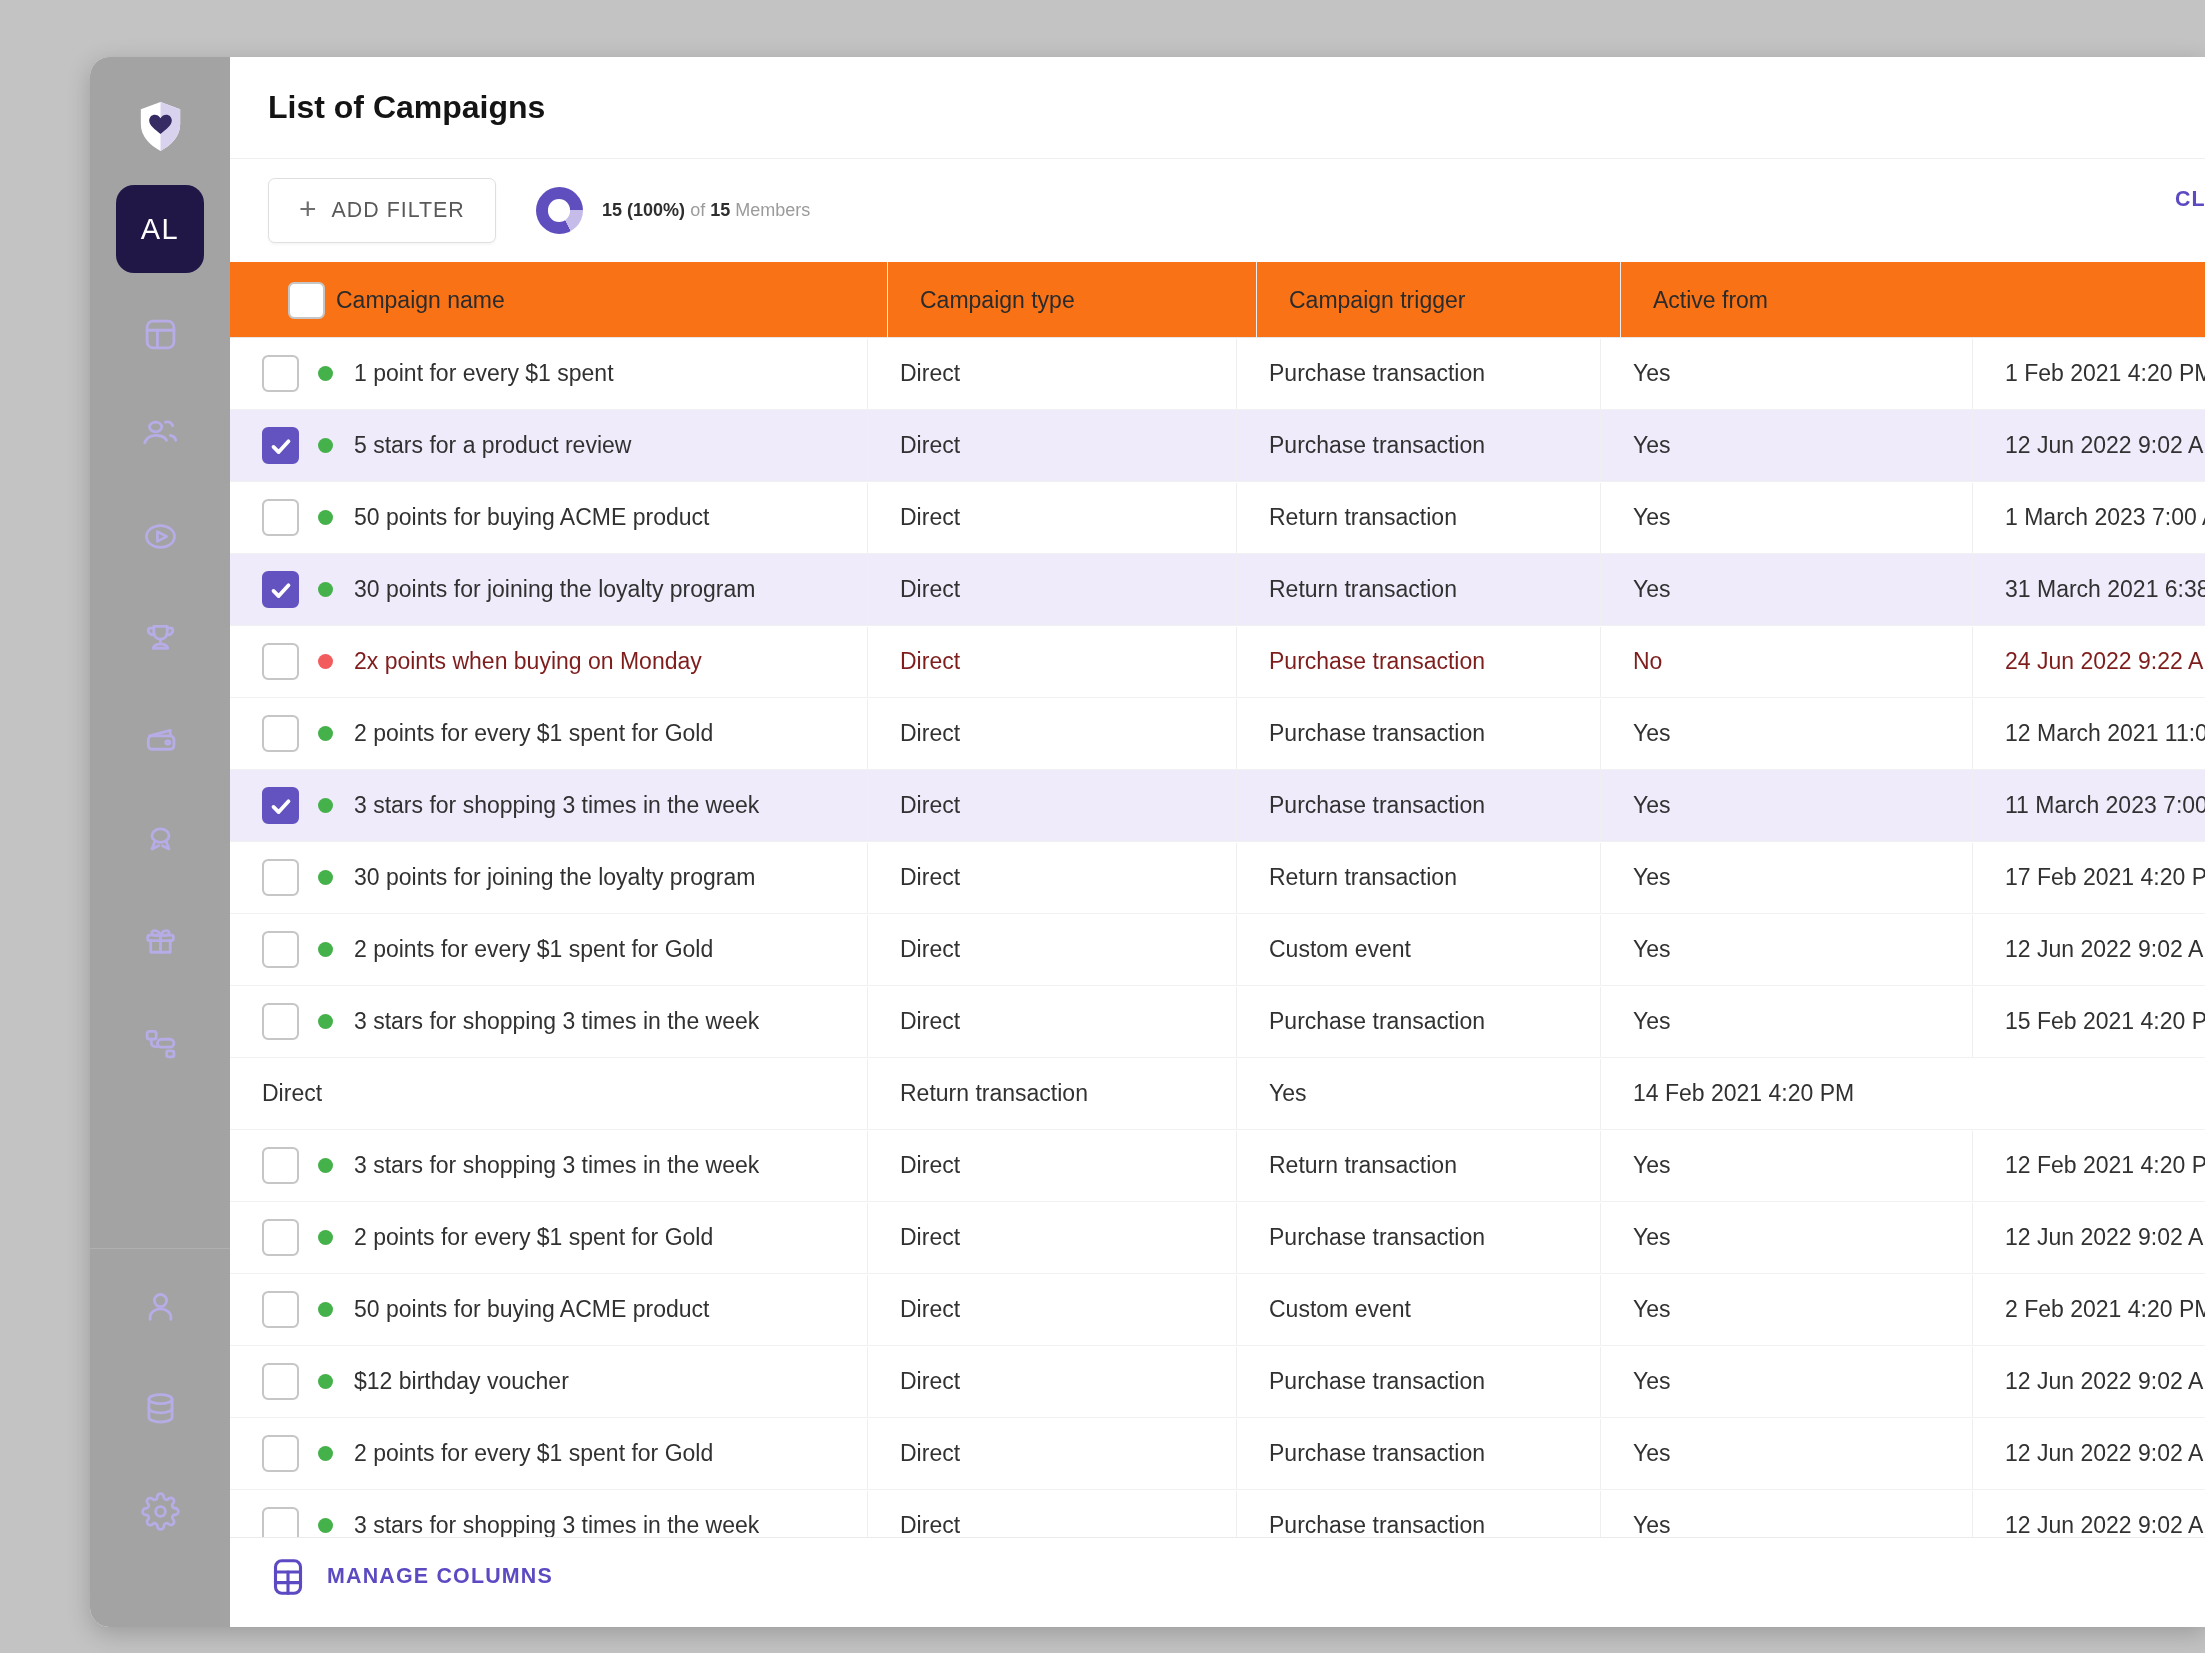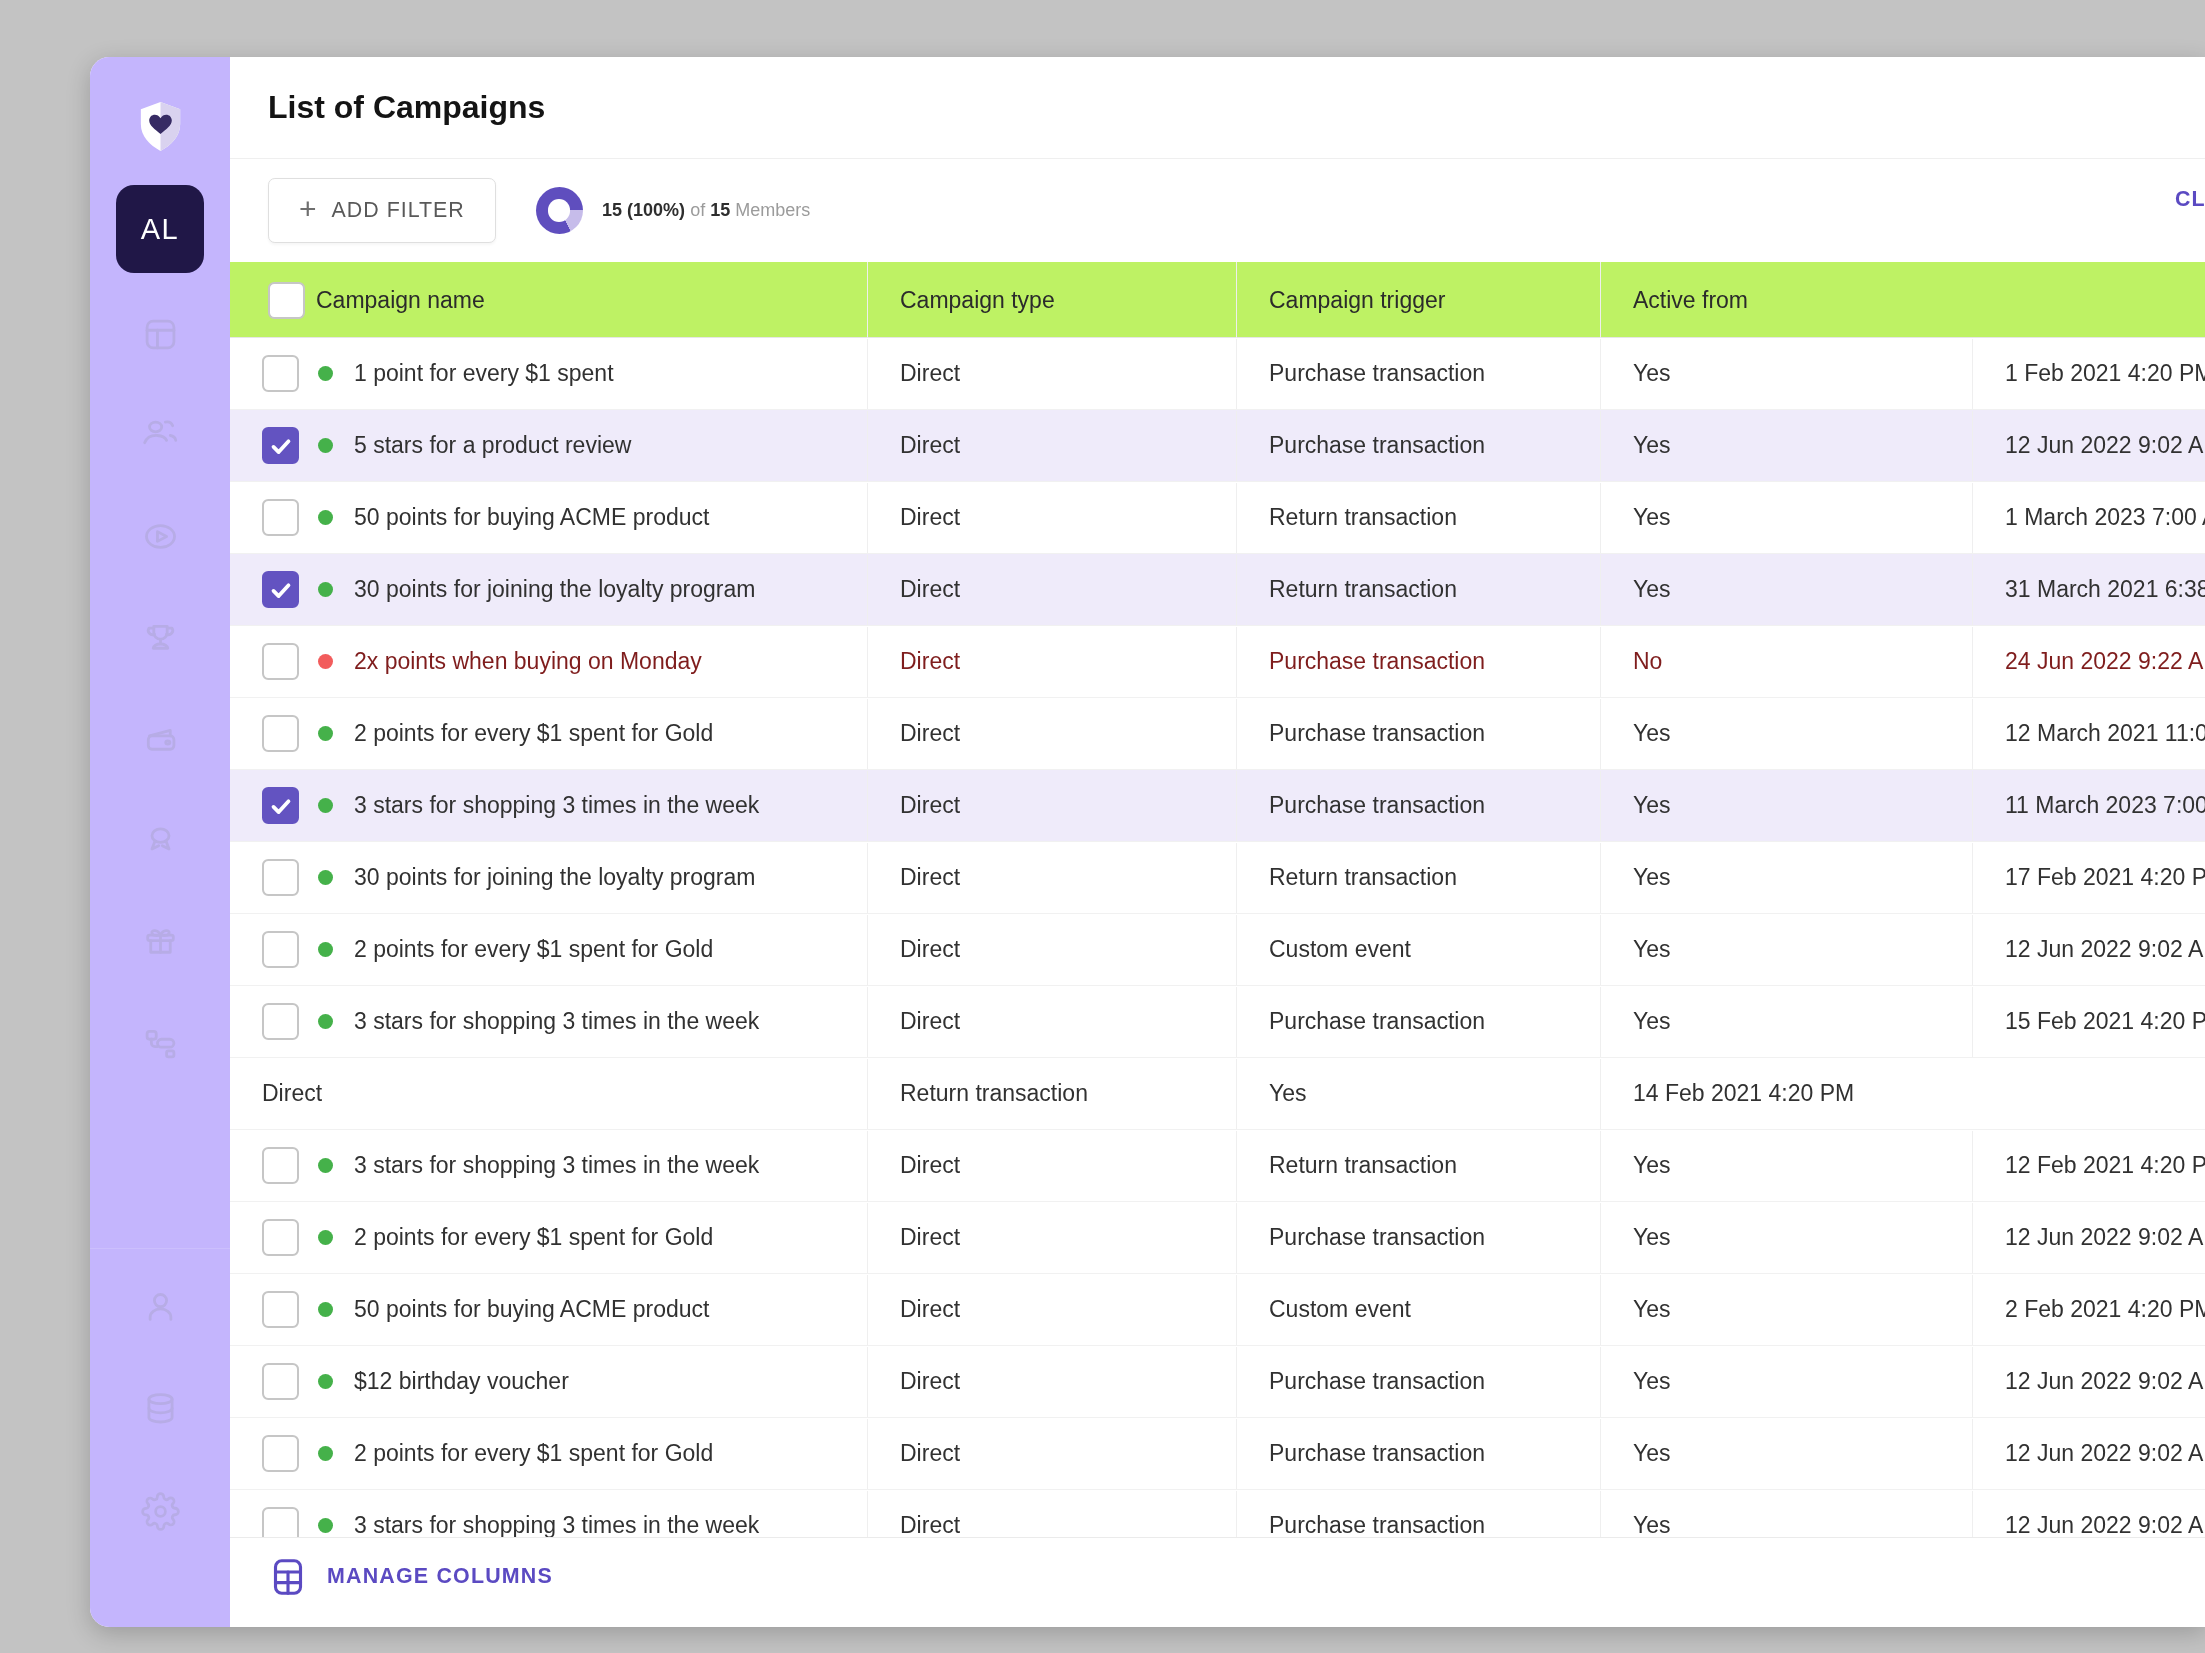--- a/index.html
+++ b/index.html
@@ -1,21 +1,21 @@
 <!DOCTYPE html>
 <html style="font-size:11px"><head>
 <meta charset="utf-8">
 <style>
   html,body{margin:0;padding:0;width:2205px;height:1654px;overflow:hidden;
     font-family:"Liberation Sans","DejaVu Sans",sans-serif;}
   .stage{position:absolute;inset:0;background:#c3c3c3;}
   .window{position:absolute;left:90px;top:57px;width:2116px;height:1570px;
     background:#ffffff;border-radius:19.3px 0 0 19.3px;box-shadow:0 6.9px 25px rgba(0,0,0,.20);overflow:hidden;display:flex;}
   
-  .sidebar{position:relative;width:140px;flex:0 0 140px;background:#c4b5fd;height:100%;}
+  .sidebar{position:relative;width:140px;flex:0 0 140px;background:#a3a3a3;height:100%;}
   .logo{position:absolute;left:0;top:40px;width:140px;display:flex;justify-content:center;}
   .avatar{position:absolute;left:26px;top:128px;width:88px;height:88px;border-radius:18px;
     background:#201747;color:#ffffff;font-size:29px;font-weight:500;letter-spacing:1.4px;
     display:flex;align-items:center;justify-content:center;cursor:pointer;}
   .navbtn{position:absolute;left:0;width:140px;height:39px;display:flex;align-items:center;justify-content:center;
     background:none;border:none;padding:0;cursor:pointer;}
   .navbtn svg{width:39px;height:39px;stroke:#b7ace6;stroke-width:4.6;fill:none;stroke-linecap:round;stroke-linejoin:round;}
   .side-divider{position:absolute;left:0;top:1191px;width:100%;height:1.4px;background:rgba(255,255,255,0.14);}
   
   .main{position:relative;flex:1;height:100%;background:#fff;overflow:hidden;}
@@ -35,21 +35,21 @@
   .searchbox{position:absolute;left:1549px;top:18px;width:284px;height:65px;border:1.4px solid #dfdfdf;border-radius:6.9px;
     display:flex;align-items:center;padding-left:18px;box-sizing:border-box;background:#fff;}
   .searchbox svg{width:30px;height:30px;stroke:#8a8a8a;stroke-width:3.6;fill:none;stroke-linecap:round;flex:0 0 30px;}
   .searchbox input{border:none;outline:none;font-size:22px;color:#444;margin-left:13.8px;width:200px;
     font-family:inherit;background:transparent;}
   .searchbox input::placeholder{color:#9e9e9e;}
   .close-btn{position:absolute;left:1945px;top:27.6px;font-size:21.4px;font-weight:700;letter-spacing:1px;
     color:#5b4ac2;white-space:nowrap;cursor:pointer;}
   
   .grid-row{display:grid;grid-template-columns:637px 369px 364px 372px 463px;align-items:center;}
-  .thead{height:76px;background:#bef264;border-bottom:1.4px solid #e6e6e6;box-sizing:border-box;font-size:23px;color:#2b2b2b;}
+  .thead{height:76px;background:#f97316;border-bottom:1.4px solid #e6e6e6;box-sizing:border-box;font-size:23px;color:#2b2b2b;padding-left:20px;}
   .th{height:76px;display:flex;align-items:center;padding-left:32px;box-sizing:border-box;}
   .th:first-child{padding-left:38px;}
   .th + .th{border-left:1.4px solid #eeeeee;}
   .tbody{height:1199px;overflow:hidden;}
   .row{height:72px;border-bottom:1.4px solid #f1f1f1;box-sizing:border-box;font-size:23px;color:#313131;cursor:pointer;background:#fff;}
   .row.selected{background:#efebfa;}
   .cell{height:70px;display:flex;align-items:center;padding-left:32px;box-sizing:border-box;overflow:hidden;white-space:nowrap;}
   .cell + .cell{border-left:1.4px solid #efefef;}
   .namecell{padding-left:32px;gap:8px;}
   .cb{flex:0 0 37px;width:37px;height:37px;border:2.1px solid #c6c6c6;border-radius:6.2px;background:#fff;

